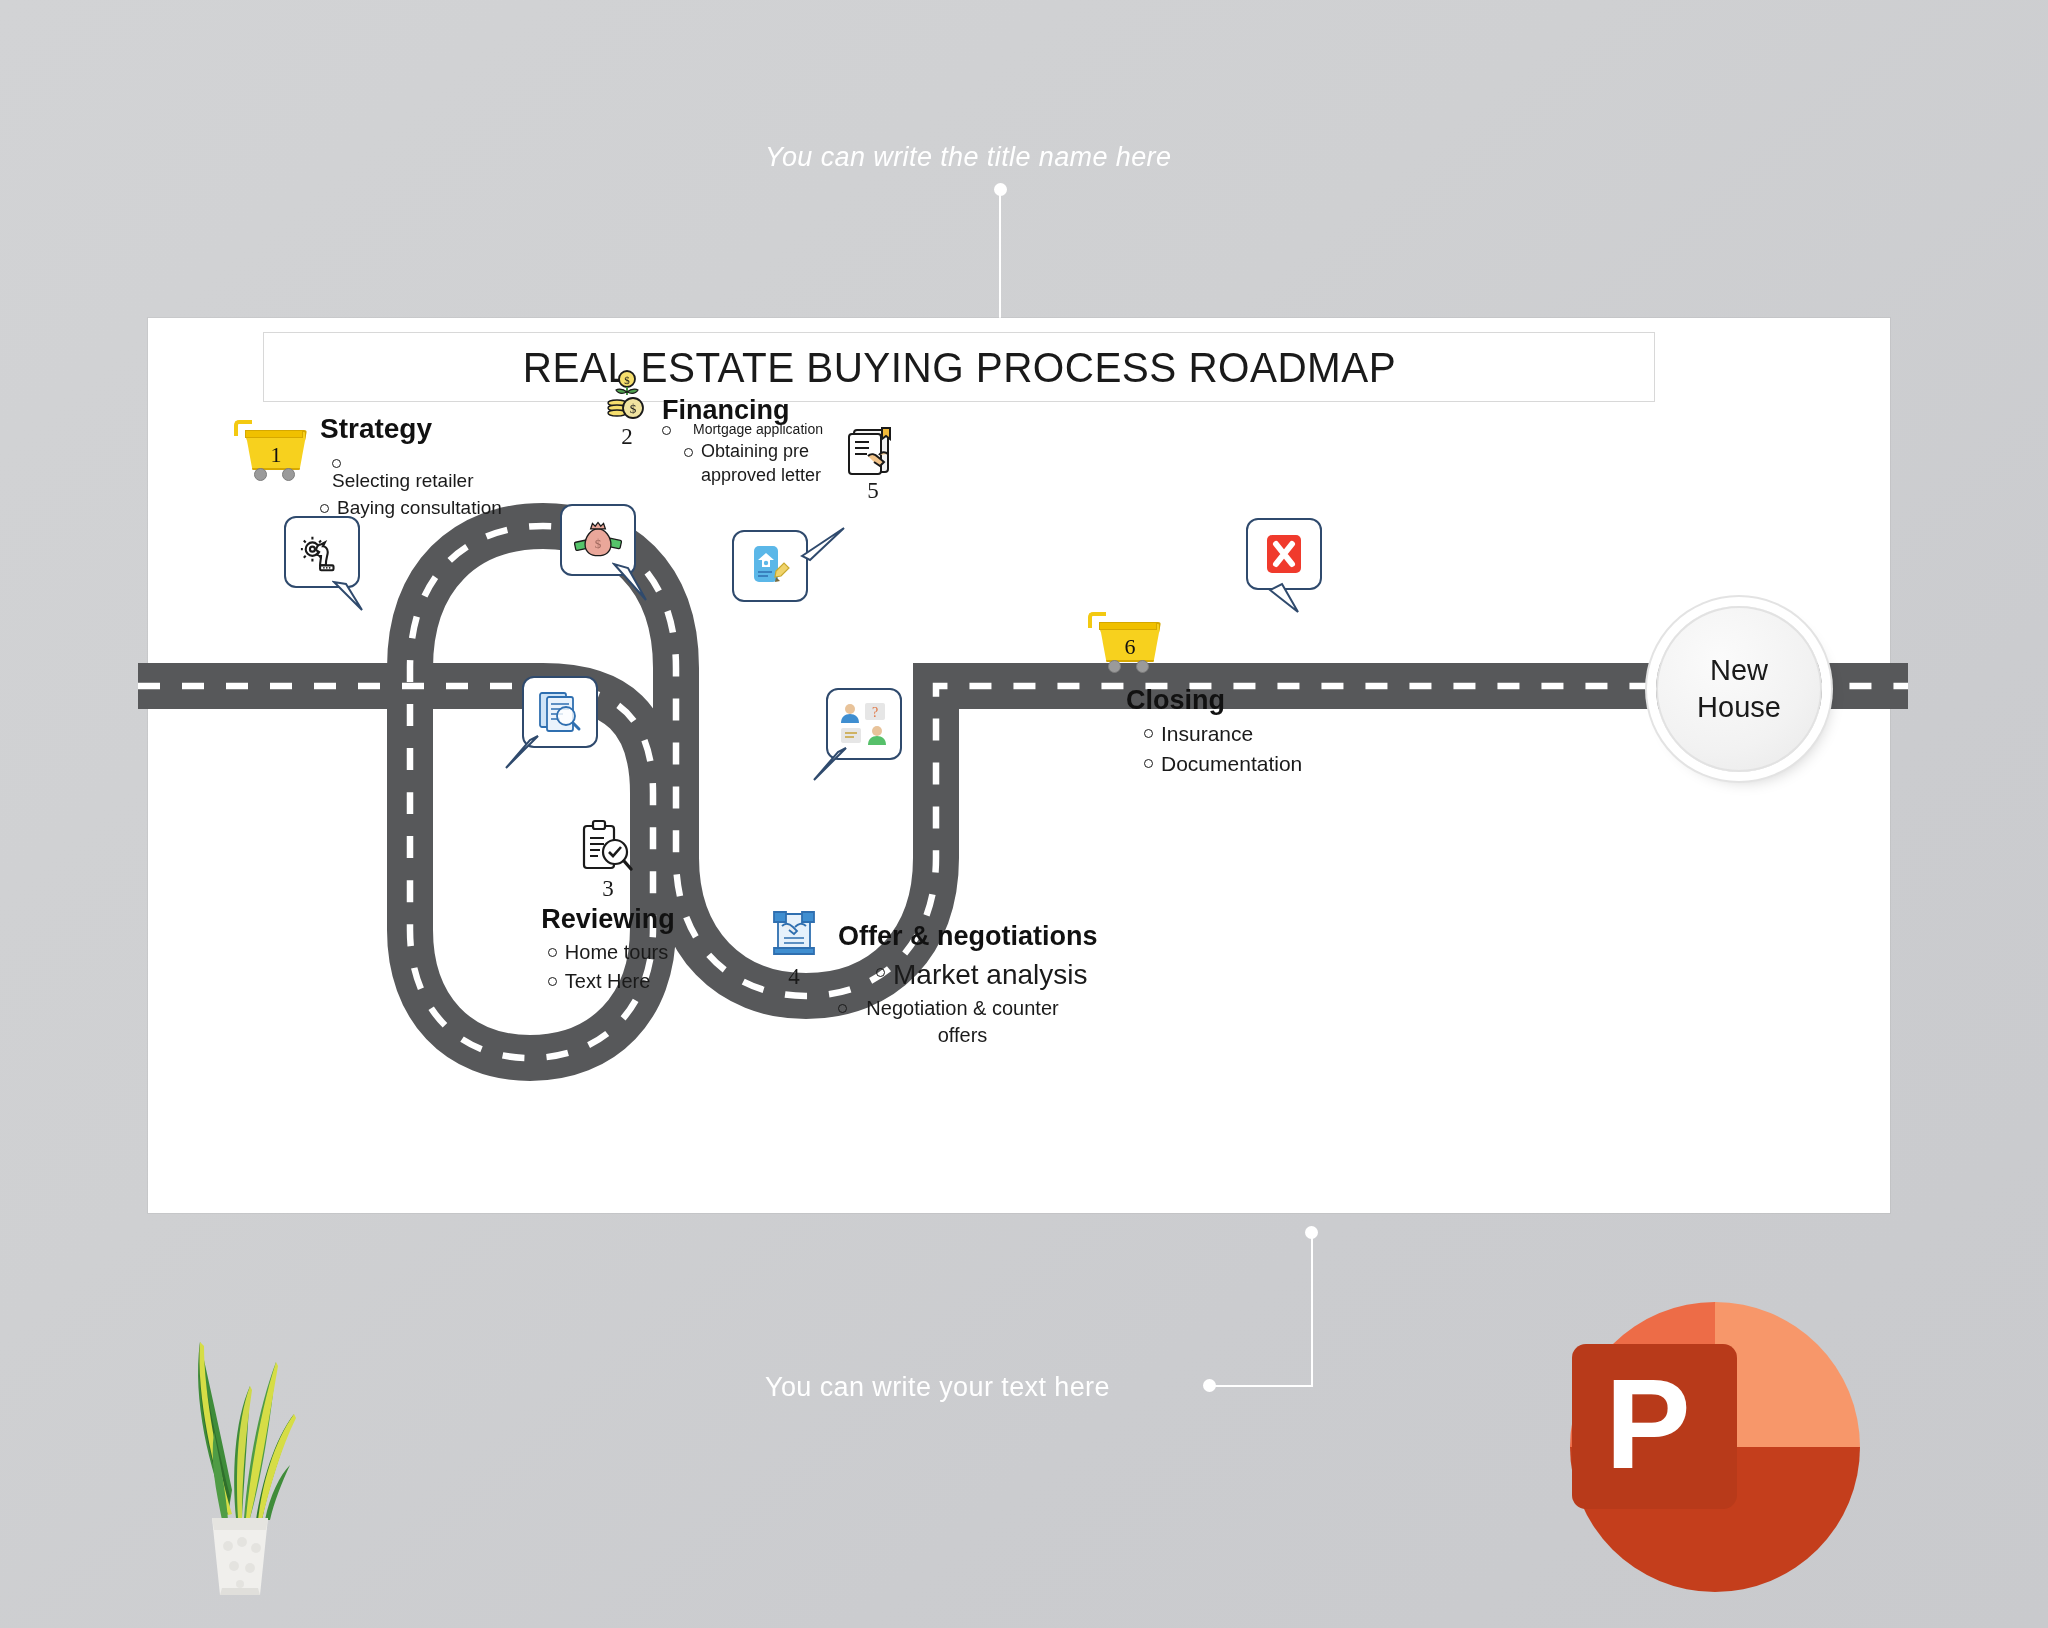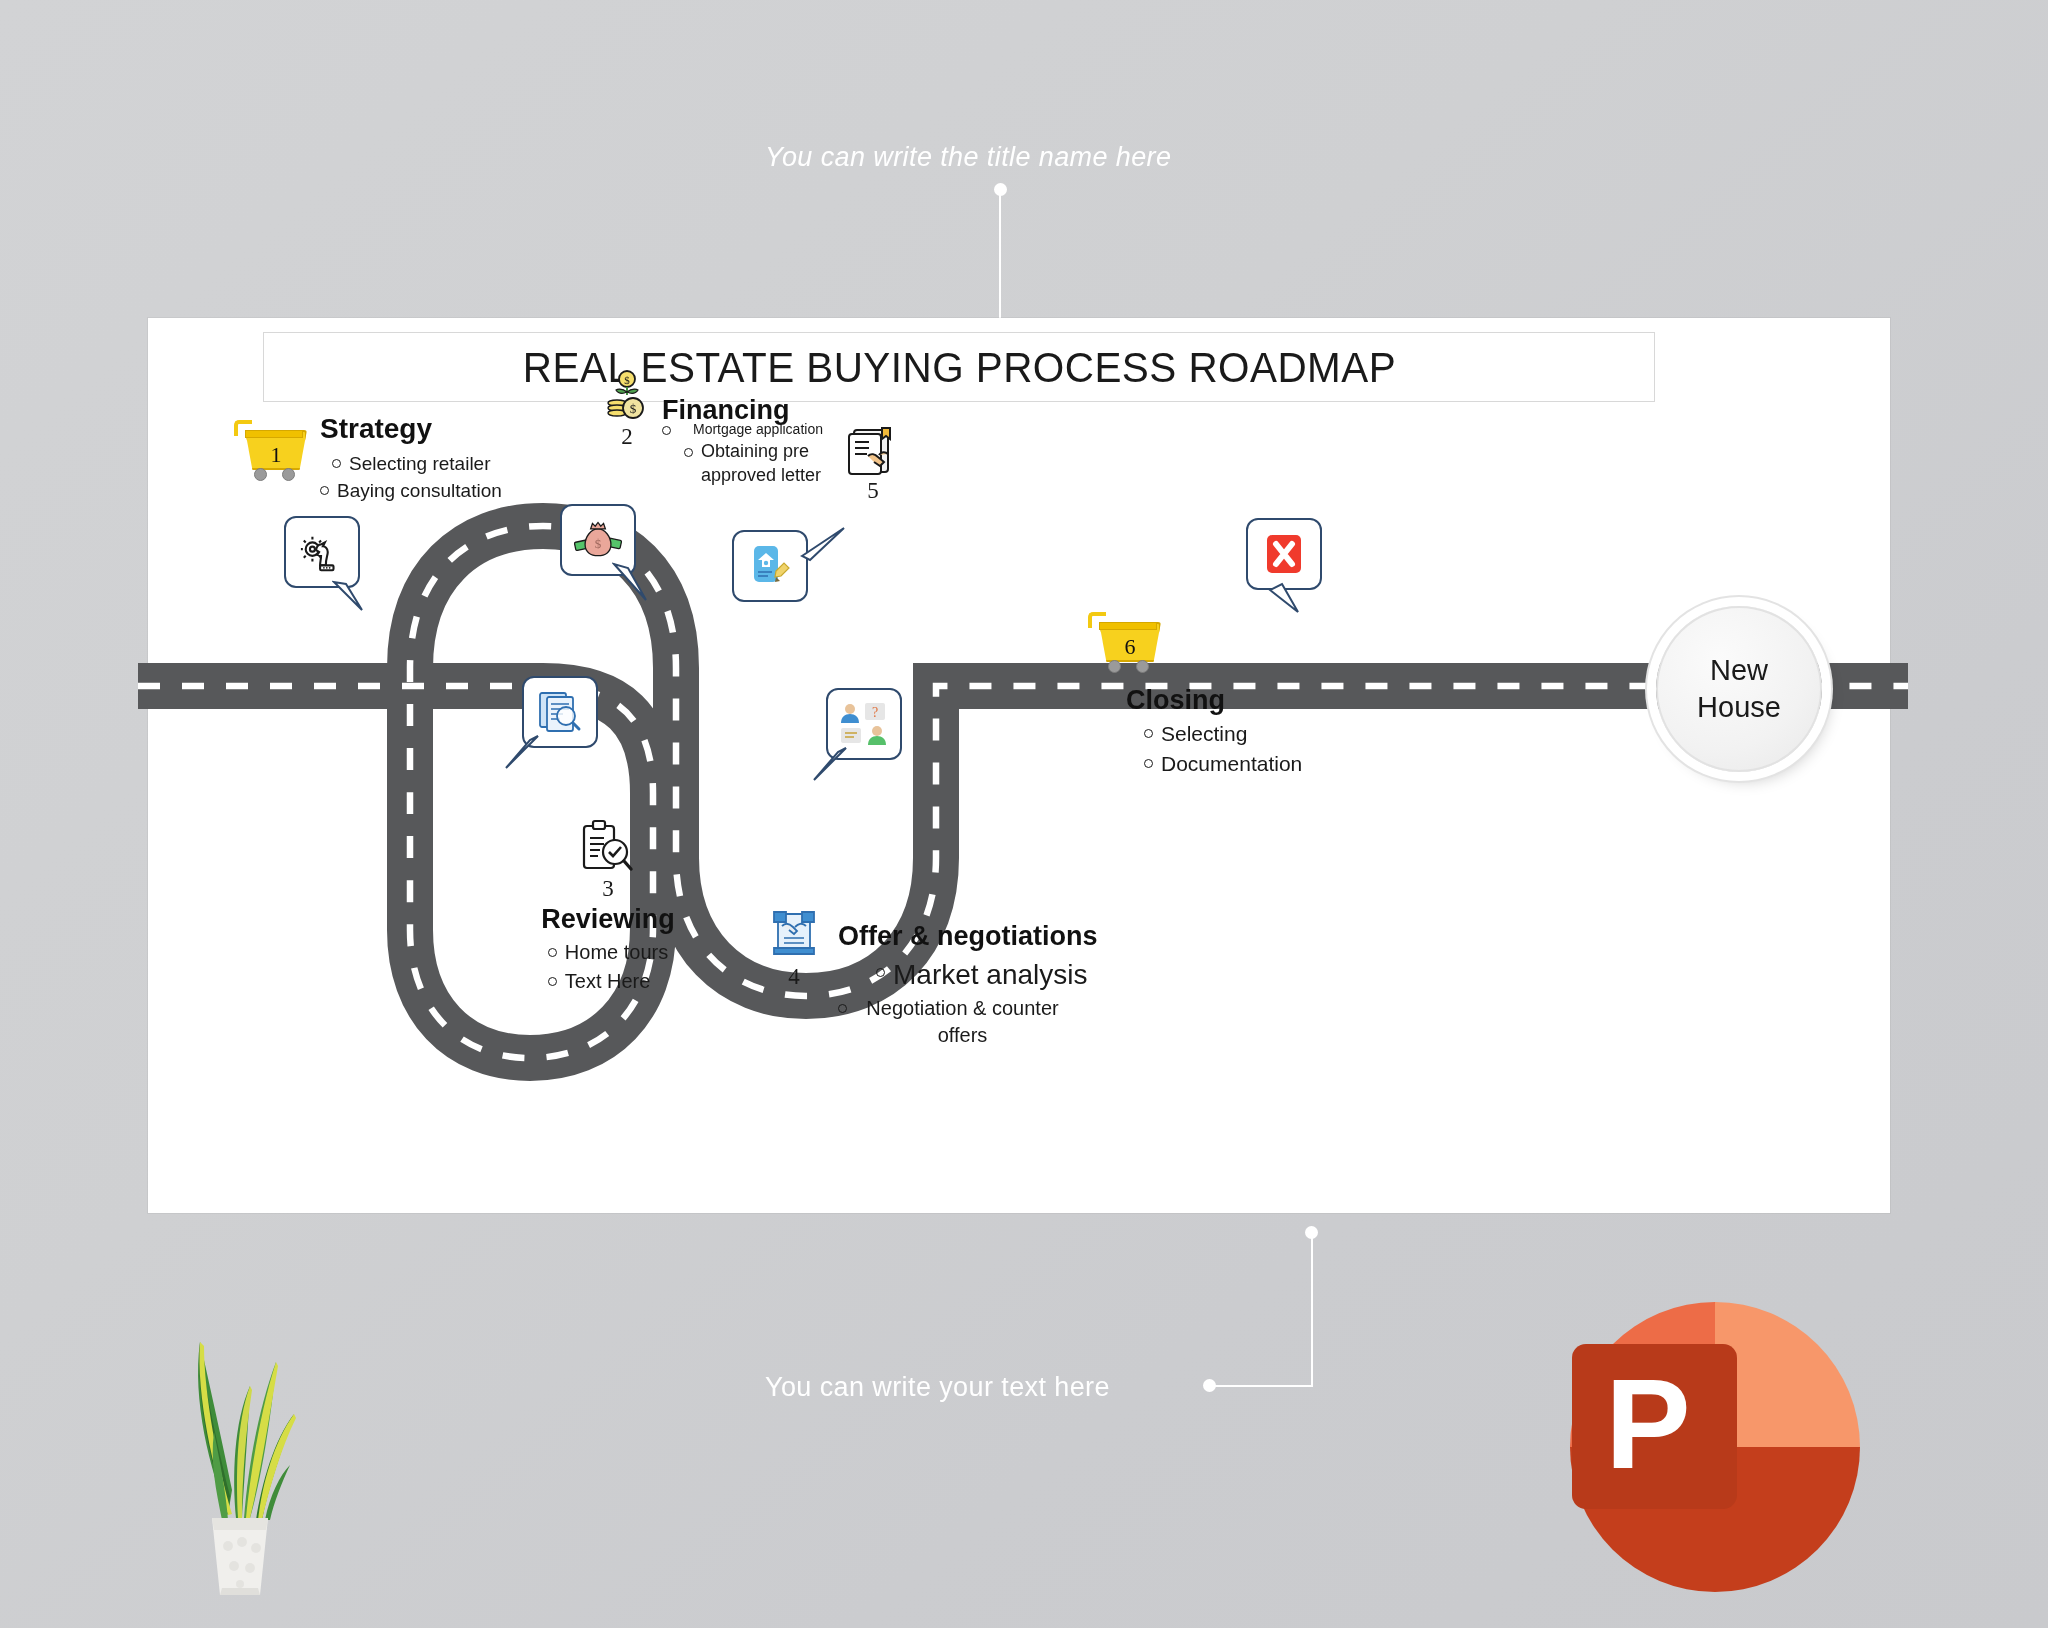--- a/index.html
+++ b/index.html
@@ -171,21 +171,21 @@
           <div class="cart-body">
               <span class="cart-n">1</span>
             </div>
           <div class="cart-rim"></div>
           <div class="wheel" style="left:20px;"></div>
             <div class="wheel" style="left:48px;"></div>
         </div>
         <div style="padding-left:6px;">
           <div class="step-title" style="font-size:28px;line-height:1.1;">Strategy</div>
           <div style="margin-top:6px;">
-            <div class="step-li" style="font-size:19px;line-height:1.32;padding-left:12px;">
+            <div class="step-li" style="font-size:19px;line-height:1.32;padding-left:12px;flex-direction:column;">
               <span class="bullet"></span>
               <span>Selecting retailer</span>
             </div>
             <div class="step-li" style="font-size:19px;line-height:1.32;padding-left:0px;margin-top:2px;">
               <span class="bullet"></span>
               <span>Baying consultation</span>
             </div>
           </div>
         </div>
       </div>
@@ -391,21 +391,21 @@
           </div>
         <div class="cart-rim"></div>
         <div class="wheel" style="left:20px;"></div>
           <div class="wheel" style="left:48px;"></div>
       </div>
       <div style="margin-top:6px;padding-left:38px;">
         <div class="step-title" style="font-size:27px;line-height:1.1;">Closing</div>
         <div style="margin-top:4px;padding-left:18px;">
           <div class="step-li" style="font-size:21px;line-height:1.35;">
             <span class="bullet"></span>
-            <span>Selecting</span>
+            <span>Insurance</span>
           </div>
           <div class="step-li" style="font-size:21px;line-height:1.35;margin-top:2px;padding-left:-4px;">
             <span class="bullet"></span>
             <span>Documentation</span>
           </div>
         </div>
       </div>
     </div>
 
     <div class="bubble" style="left:1098px;top:200px;">

